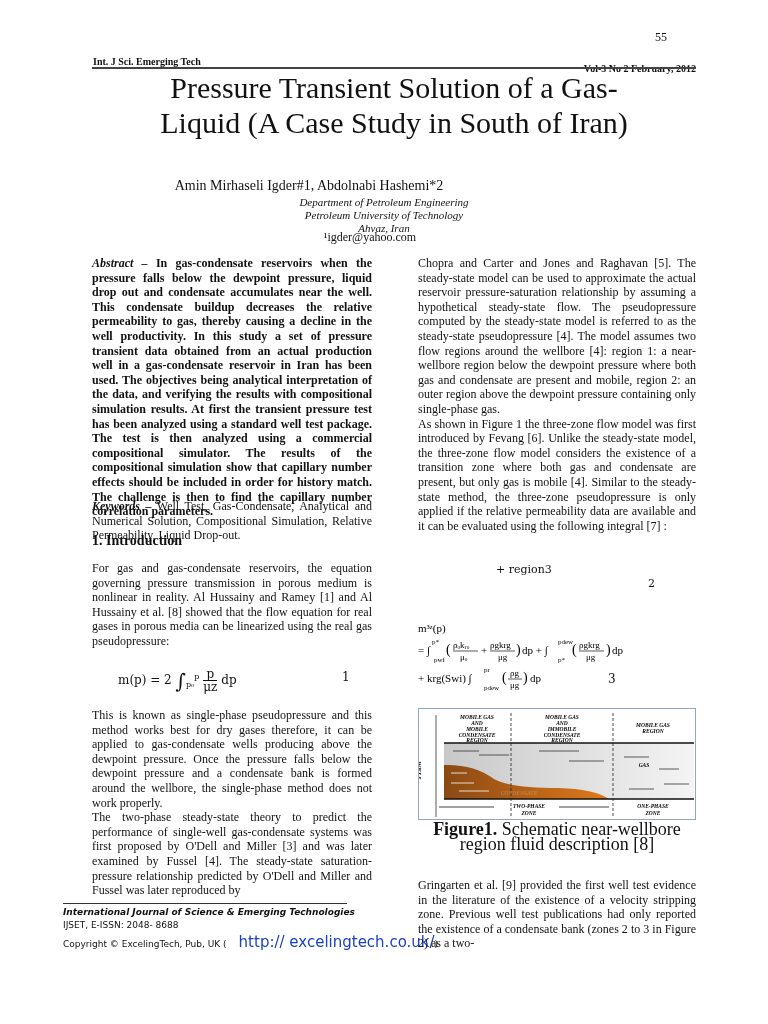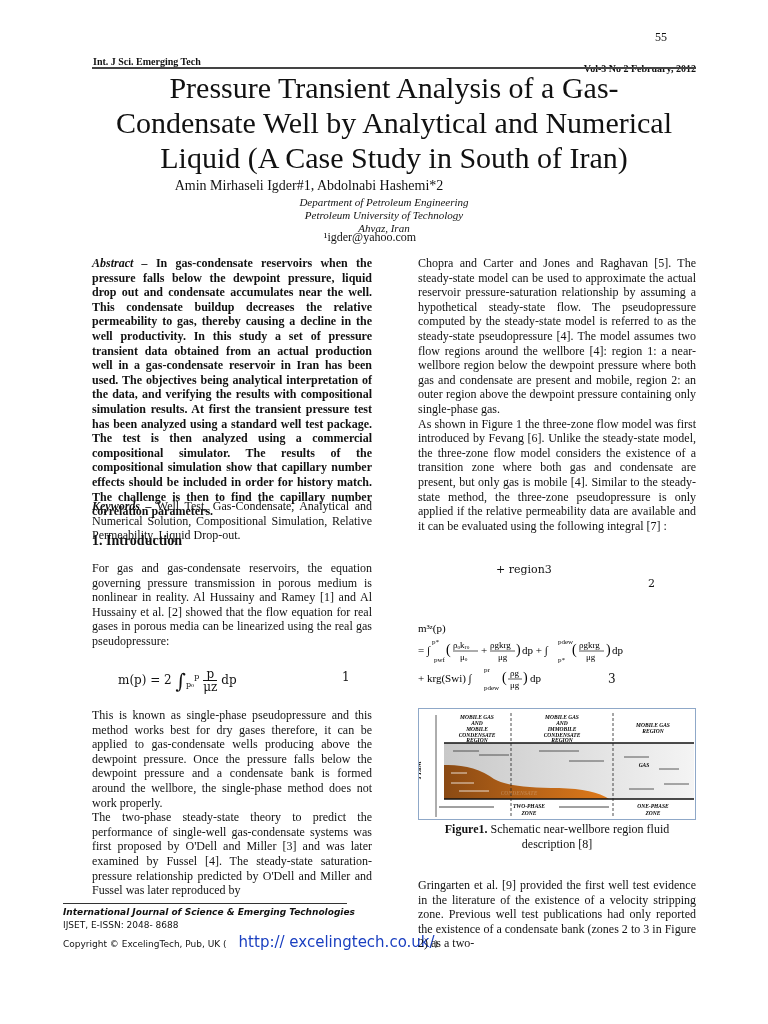--- a/index.html
+++ b/index.html
@@ -22,55 +22,54 @@
   .intro1{top:561px;}
   .eq1{top:668px;left:118px;font-size:12px;width:240px;font-family:"DejaVu Serif",serif;}
   .intro2{top:708px;}
   .foot-rule{top:903px;left:63px;width:284px;height:1px;background:#333;}
   .foot{left:63px;font-size:9px;font-family:"DejaVu Sans",sans-serif;}
   .link{color:#1a3fc0;font-size:15px;margin-left:12px;}
   .right1{top:256px;}
   .eq2{top:563px;left:418px;width:278px;font-size:11px;font-family:"DejaVu Serif",serif;}
   .eq3{top:620px;left:418px;width:278px;font-size:11px;font-family:"DejaVu Serif",serif;}
   .fig{top:708px;left:418px;width:276px;height:110px;border:1px solid #8fa8c8;}
-  .caption{top:822px;left:418px;width:278px;text-align:center;font-size:12px;line-height:15px;}
+  .caption{top:822px;left:418px;width:278px;text-align:center;font-size:18px;line-height:15px;}
   .right2{top:878px;}
   .eqnum{position:absolute;}
   svg text{font-family:"Liberation Serif",serif;}
 </style>
 </head>
 <body>
 
 <div class="abs pageno">55</div>
 <div class="abs hdr-left">Int. J Sci. Emerging Tech</div>
 <div class="abs hdr-right">Vol-3 No 2 February, 2012</div>
 <div class="abs hdr-rule"></div>
 
 <div class="abs title">
-  <div>Pressure Transient Analysis of a Gas-</div>
-  <div>Condensate Well by Analytical and Numerical</div>
+  <div>Pressure Transient Solution of a Gas-</div>
   <div>Liquid (A Case Study in South of Iran)</div>
 </div>
 
 <div class="abs authors">Amin Mirhaseli Igder#1, Abdolnabi Hashemi*2</div>
 <div class="abs aff" style="top:196px">Department of Petroleum Engineering</div>
 <div class="abs aff" style="top:209px">Petroleum University of Technology</div>
 <div class="abs aff" style="top:222px;font-size:11px">Ahvaz, Iran</div>
 <div class="abs email">¹igder@yahoo.com</div>
 
 <div class="abs col colL abstract">
   <span style="font-style:italic">Abstract –</span>
   <span>In gas-condensate reservoirs when the pressure falls below the dewpoint pressure, liquid drop out and condensate accumulates near the well. This condensate buildup decreases the relative permeability to gas, thereby causing a decline in the well productivity. In this study a set of pressure transient data obtained from an actual production well in a gas-condensate reservoir in Iran has been used. The objectives being analytical interpretation of the data, and verifying the results with compositional simulation results. At first the transient pressure test has been analyzed using a standard well test package. The test is then analyzed using a commercial compositional simulator. The results of the compositional simulation show that capillary number effects should be included in order for history match. The challenge is then to find the capillary number correlation parameters.</span>
 </div>
 <div class="abs col colL keywords">
   <span style="font-style:italic;font-weight:bold">Keywords –</span>
   <span>Well Test, Gas-Condensate, Analytical and Numerical Solution, Compositional Simulation, Relative Permeability, Liquid Drop-out.</span>
 </div>
 <div class="abs h1">1.    Introduction</div>
-<div class="abs col colL intro1">For gas and gas-condensate reservoirs, the equation governing pressure transmission in porous medium is nonlinear in reality. Al Hussainy and Ramey [1] and Al Hussainy et al. [2] showed that the flow equation for real gases in porous media can be linearized using the real gas pseudopressure:</div>
+<div class="abs col colL intro1">For gas and gas-condensate reservoirs, the equation governing pressure transmission in porous medium is nonlinear in reality. Al Hussainy and Ramey [1] and Al Hussainy et al. [8] showed that the flow equation for real gases in porous media can be linearized using the real gas pseudopressure:</div>
 
 <div class="abs eq1">
   <span>m(p) =  2</span>
   <span style="font-size:20px;vertical-align:middle">∫</span><sub style="font-size:8px">p₀</sub><sup style="font-size:8px">p</sup>
   <span style="display:inline-block;vertical-align:middle;text-align:center;line-height:12px"><span style="display:block;border-bottom:1px solid #111">p</span><span style="display:block">μz</span></span> dp
   <span class="eqnum" style="left:224px;top:2px">1</span>
 </div>
 
 <div class="abs col colL intro2">
   <div>This is known as single-phase pseudopressure and this method works best for dry gases therefore, it can be applied to gas-condensate wells producing above the dewpoint pressure. Once the pressure falls below the dewpoint pressure and a condensate bank is formed around the wellbore, the single-phase method does not work properly.</div>

